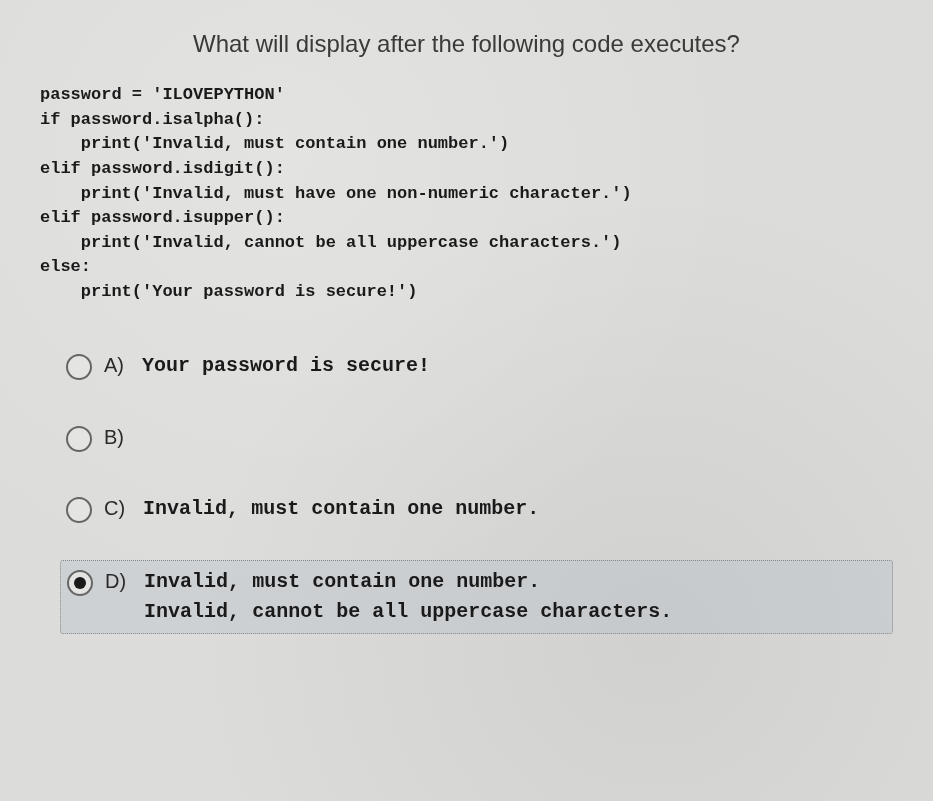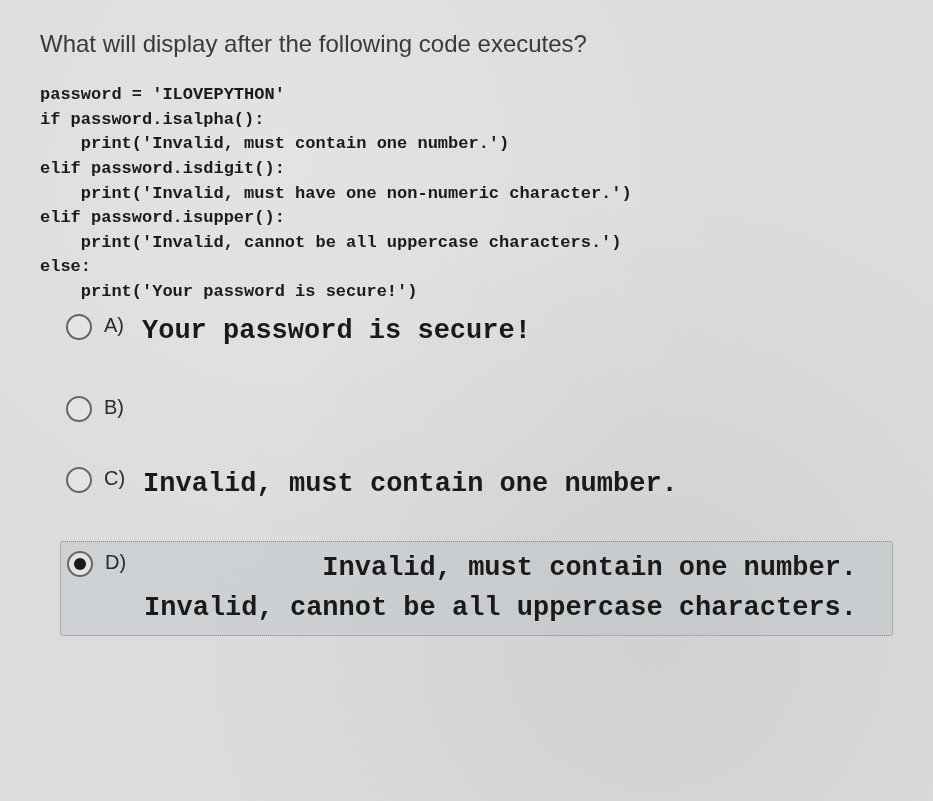--- a/index.html
+++ b/index.html
@@ -12,27 +12,29 @@
       font-family: Arial, sans-serif;
       color: #2a2a2a;
       background-image: 
         radial-gradient(ellipse at 30% 20%, rgba(255,255,255,0.2), transparent 50%),
         radial-gradient(ellipse at 70% 80%, rgba(0,0,0,0.05), transparent 50%);
     }
     .question {
       font-size: 24px;
       color: #3a3a3a;
       margin-bottom: 25px;
+      text-align: center;
     }
     .code-block {
       font-family: 'Courier New', monospace;
       font-size: 17px;
       font-weight: bold;
       color: #1a1a1a;
       line-height: 1.45;
+      margin-bottom: 40px;
       white-space: pre;
     }
     .options {
       display: flex;
       flex-direction: column;
       gap: 30px;
       margin-left: 20px;
     }
     .option {
       display: flex;
@@ -65,26 +67,25 @@
       border-radius: 50%;
     }
     .option-label {
       font-size: 20px;
       margin-right: 6px;
       margin-top: 3px;
       white-space: nowrap;
     }
     .option-text {
       font-family: 'Courier New', monospace;
-      font-size: 27px;
+      font-size: 20px;
       font-weight: bold;
       color: #1a1a1a;
       white-space: pre;
       line-height: 1.5;
-      text-align: right;
     }
   </style>
 </head>
 <body>
 
 <div class="question">What will display after the following code executes?</div>
 
 <div class="code-block">password = 'ILOVEPYTHON'
 if password.isalpha():
     print('Invalid, must contain one number.')

